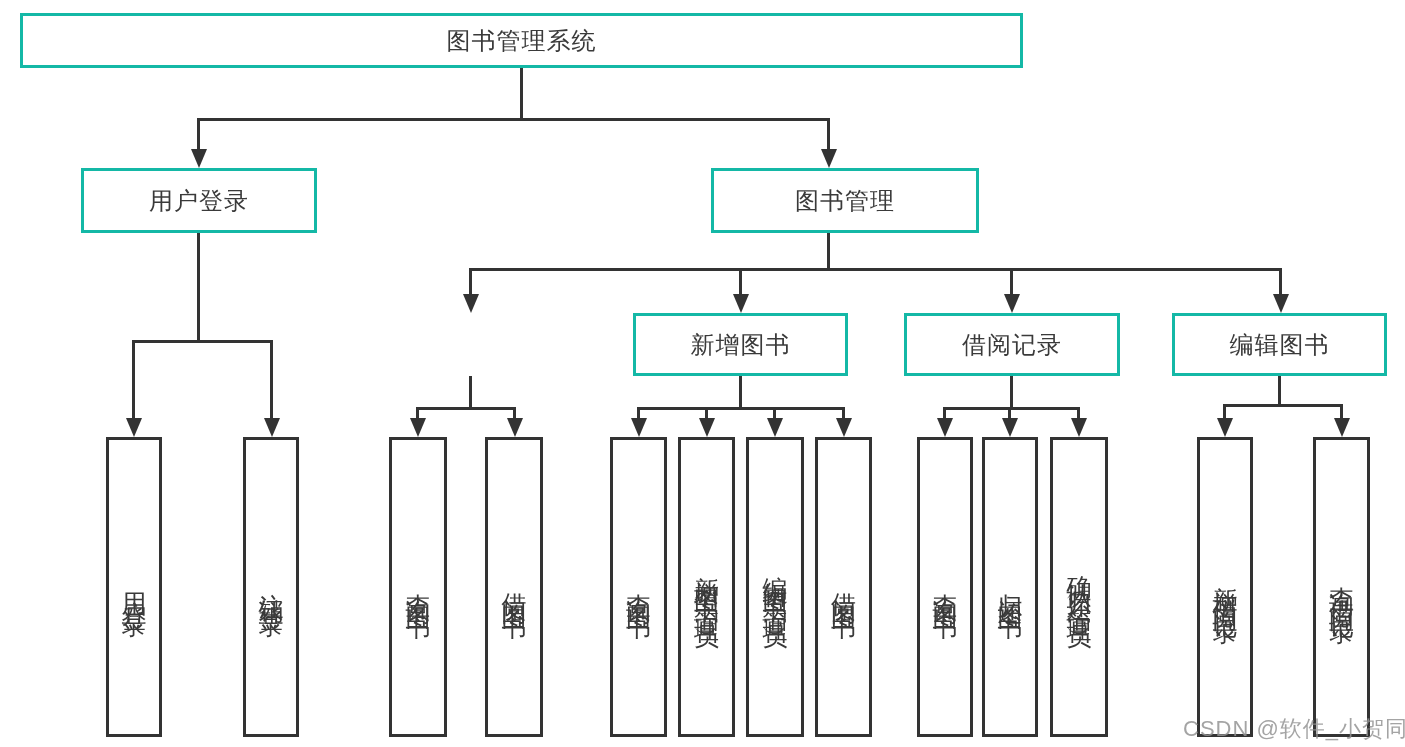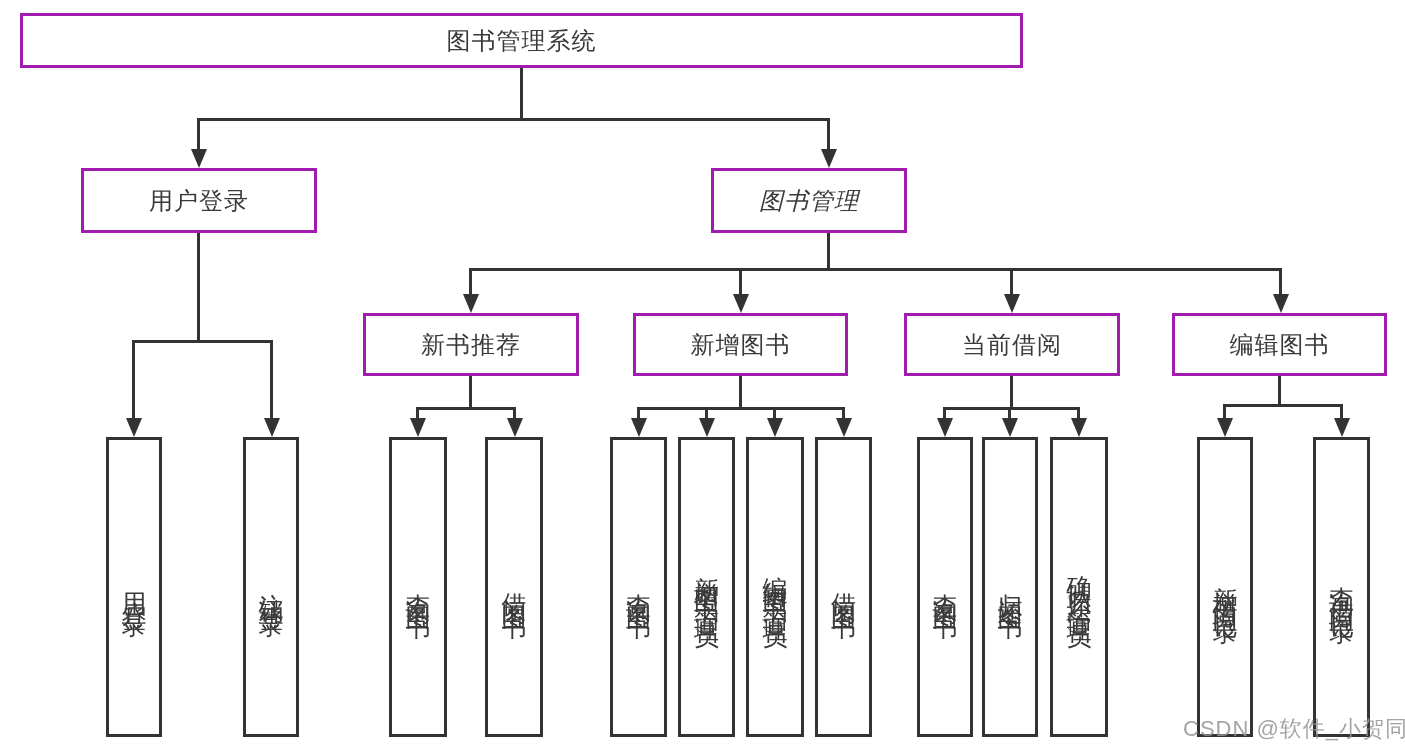--- a/index.html
+++ b/index.html
@@ -1,21 +1,21 @@
 <!DOCTYPE html>
 <html><head>
 <meta charset="utf-8">
 <style>
   html,body{margin:0;padding:0;background:#ffffff;}
   #canvas{
     position:relative;width:1405px;height:747px;background:#ffffff;
     font-family:"Liberation Sans",sans-serif;color:#3a3a3a;overflow:hidden;
   }
   .box{
-    position:absolute;box-sizing:border-box;border:3px solid #a21caf;background:#ffffff;
+    position:absolute;box-sizing:border-box;border:3px solid #14b8a6;background:#ffffff;
     display:flex;align-items:center;justify-content:center;
     font-size:24px;letter-spacing:1px;color:#3a3a3a;
   }
   .box-v{
     position:absolute;box-sizing:border-box;border:3px solid #333333;background:#ffffff;
     display:flex;align-items:center;justify-content:center;
   }
   .box-v span{
     writing-mode:vertical-rl;text-orientation:mixed;
     font-size:25px;letter-spacing:7px;line-height:1;color:#3a3a3a;white-space:nowrap;
@@ -44,21 +44,21 @@
   <div class="vline" style="left:520px;top:68px;height:50px;"></div>
   <div class="hline" style="left:197px;top:118px;width:633px;"></div>
   <div class="vline" style="left:197px;top:118px;height:31px;"></div>
   <div class="ahead" style="left:191px;top:149px;"></div>
   <div class="vline" style="left:827px;top:118px;height:31px;"></div>
   <div class="ahead" style="left:821px;top:149px;"></div>
 
   <div class="box" style="left:81px;top:168px;width:236px;height:65px;">
     <span>用户登录</span>
   </div>
-  <div class="box" style="left:711px;top:168px;width:196px;height:65px;font-style:italic;">
+  <div class="box" style="left:711px;top:168px;width:268px;height:65px;">
     <span>图书管理</span>
   </div>
 
   <div class="vline" style="left:197px;top:233px;height:107px;"></div>
   <div class="hline" style="left:132px;top:340px;width:141px;"></div>
   <div class="vline" style="left:132px;top:340px;height:78px;"></div>
   <div class="ahead" style="left:126px;top:418px;"></div>
   <div class="vline" style="left:270px;top:340px;height:78px;"></div>
   <div class="ahead" style="left:264px;top:418px;"></div>
 
@@ -66,28 +66,25 @@
   <div class="hline" style="left:469px;top:268px;width:813px;"></div>
   <div class="vline" style="left:469px;top:268px;height:26px;"></div>
   <div class="ahead" style="left:463px;top:294px;"></div>
   <div class="vline" style="left:739px;top:268px;height:26px;"></div>
   <div class="ahead" style="left:733px;top:294px;"></div>
   <div class="vline" style="left:1010px;top:268px;height:26px;"></div>
   <div class="ahead" style="left:1004px;top:294px;"></div>
   <div class="vline" style="left:1279px;top:268px;height:26px;"></div>
   <div class="ahead" style="left:1273px;top:294px;"></div>
 
-  <div class="box" style="left:363px;top:313px;width:216px;height:63px;">
-    <span>新书推荐</span>
-  </div>
   <div class="box" style="left:633px;top:313px;width:215px;height:63px;">
     <span>新增图书</span>
   </div>
   <div class="box" style="left:904px;top:313px;width:216px;height:63px;">
-    <span>当前借阅</span>
+    <span>借阅记录</span>
   </div>
   <div class="box" style="left:1172px;top:313px;width:215px;height:63px;">
     <span>编辑图书</span>
   </div>
 
   <div class="vline" style="left:469px;top:376px;height:31px;"></div>
   <div class="hline" style="left:416px;top:407px;width:100px;"></div>
   <div class="vline" style="left:416px;top:407px;height:11px;"></div>
   <div class="ahead" style="left:410px;top:418px;"></div>
   <div class="vline" style="left:513px;top:407px;height:11px;"></div>

